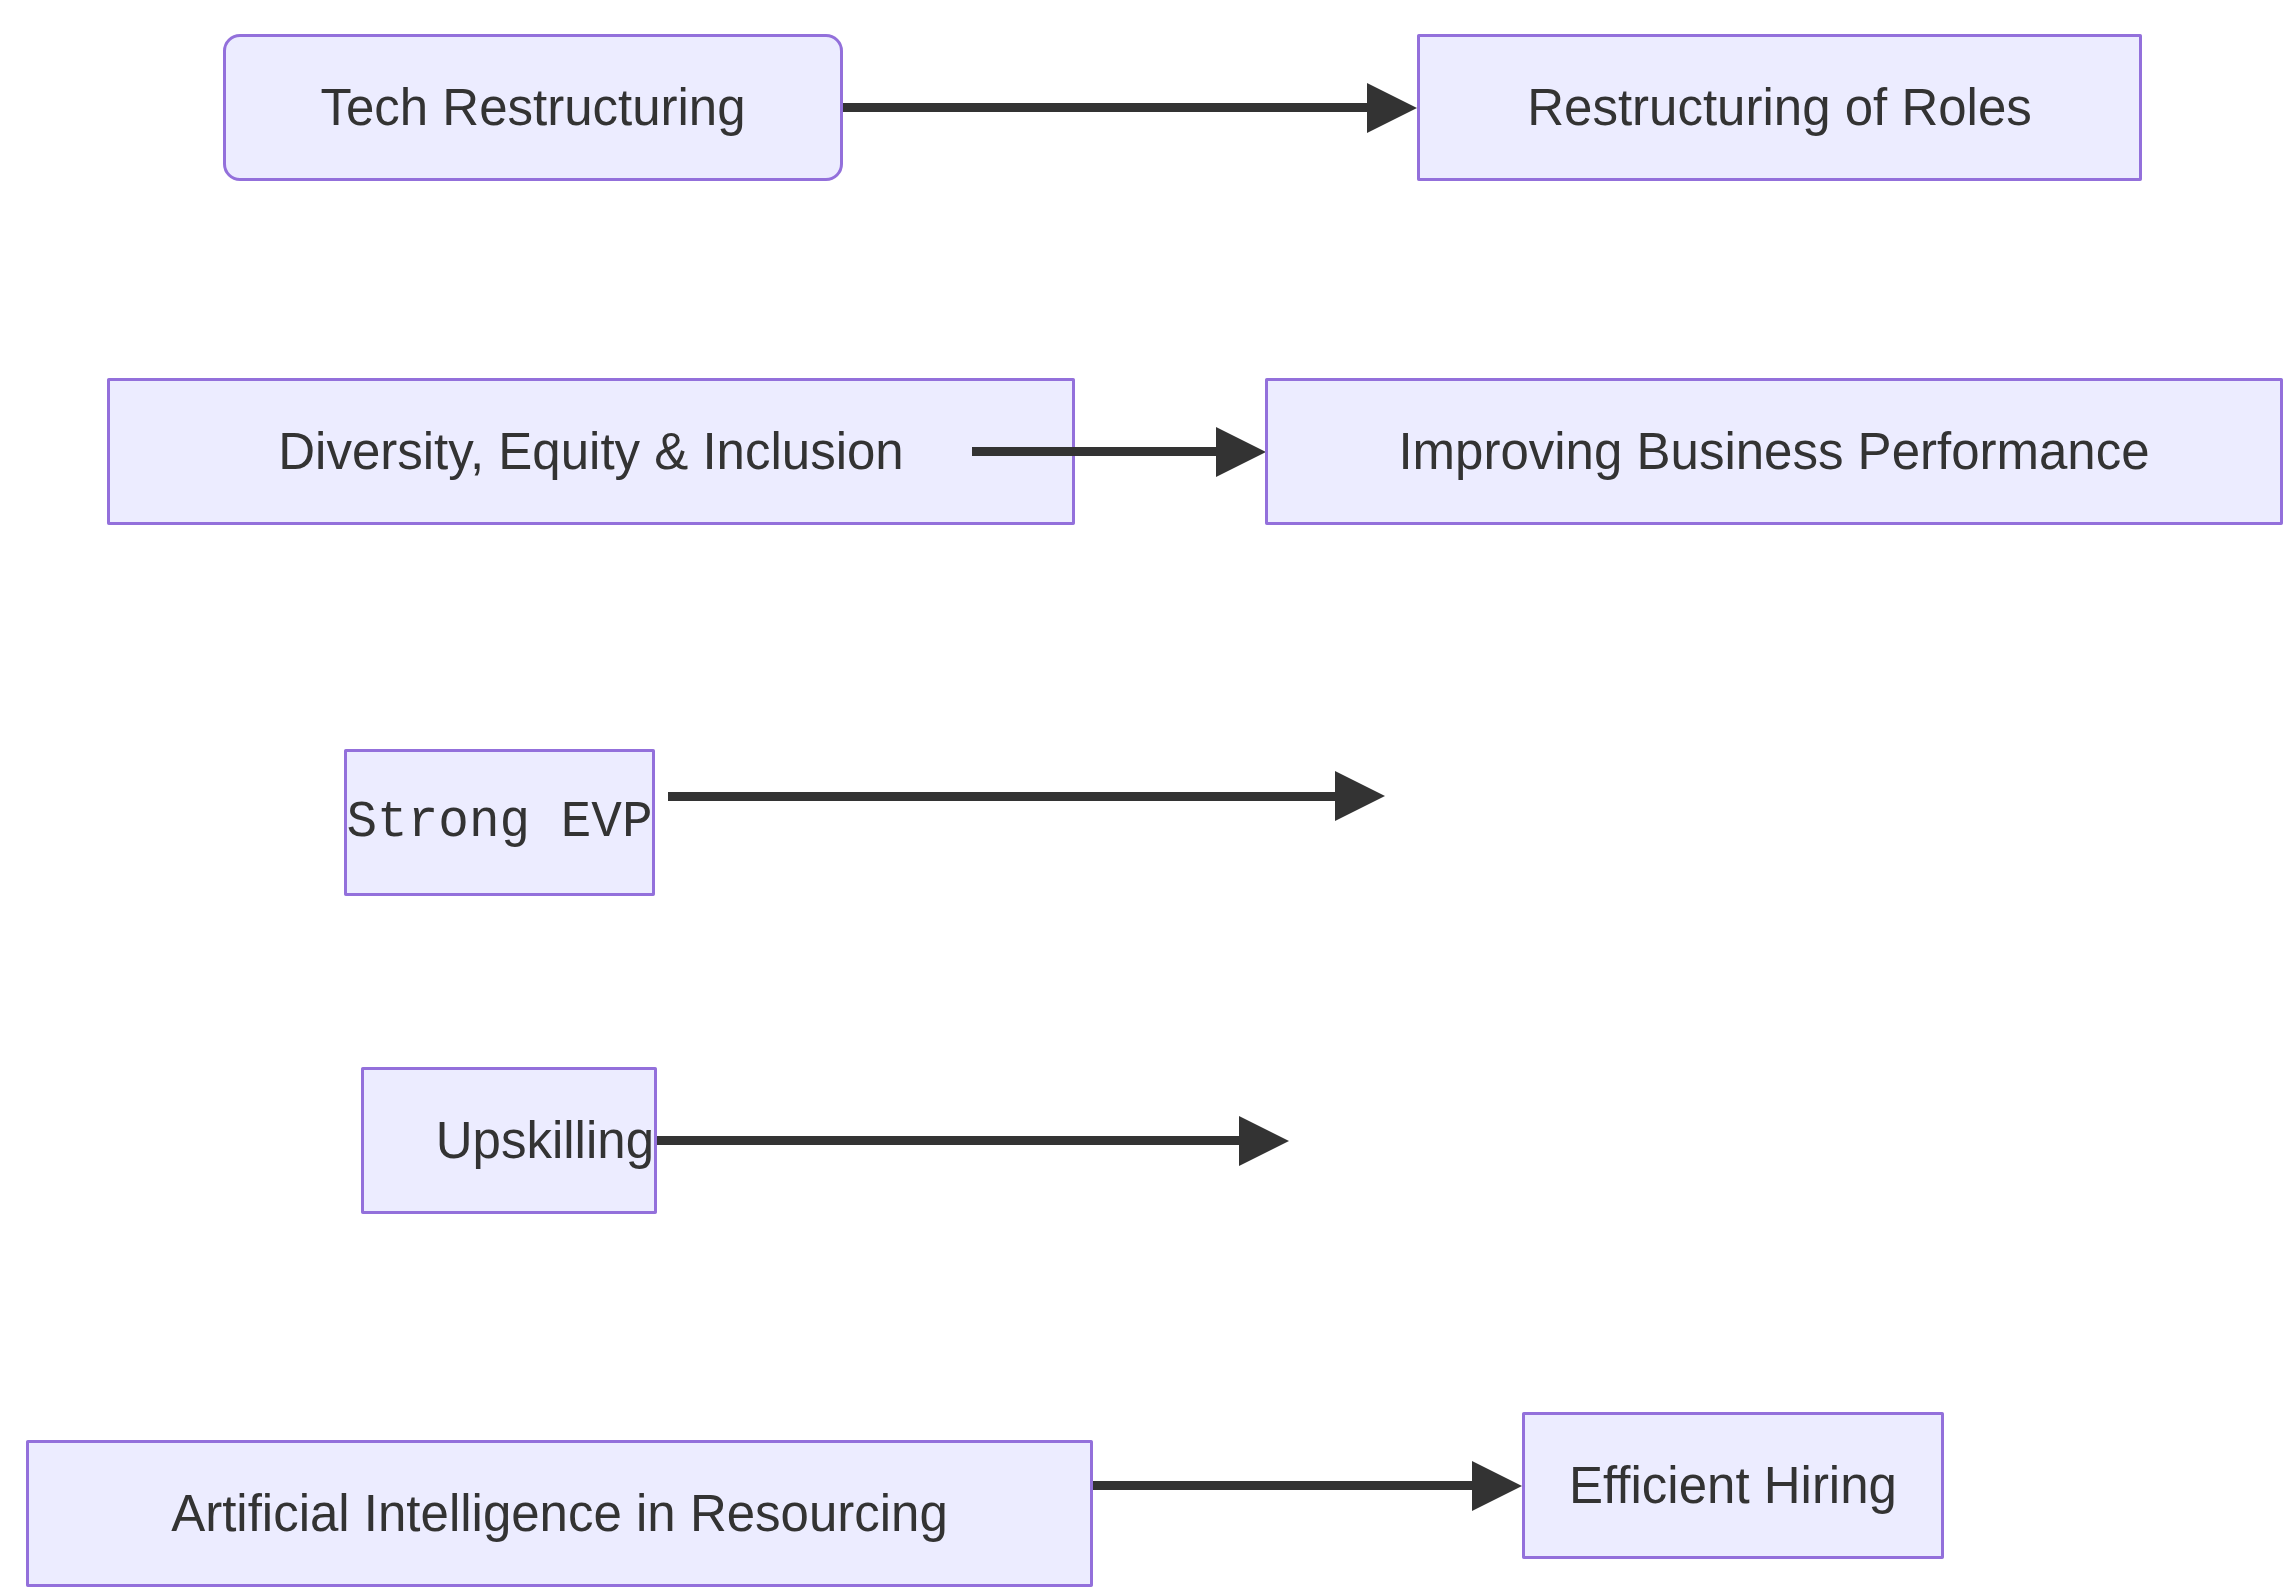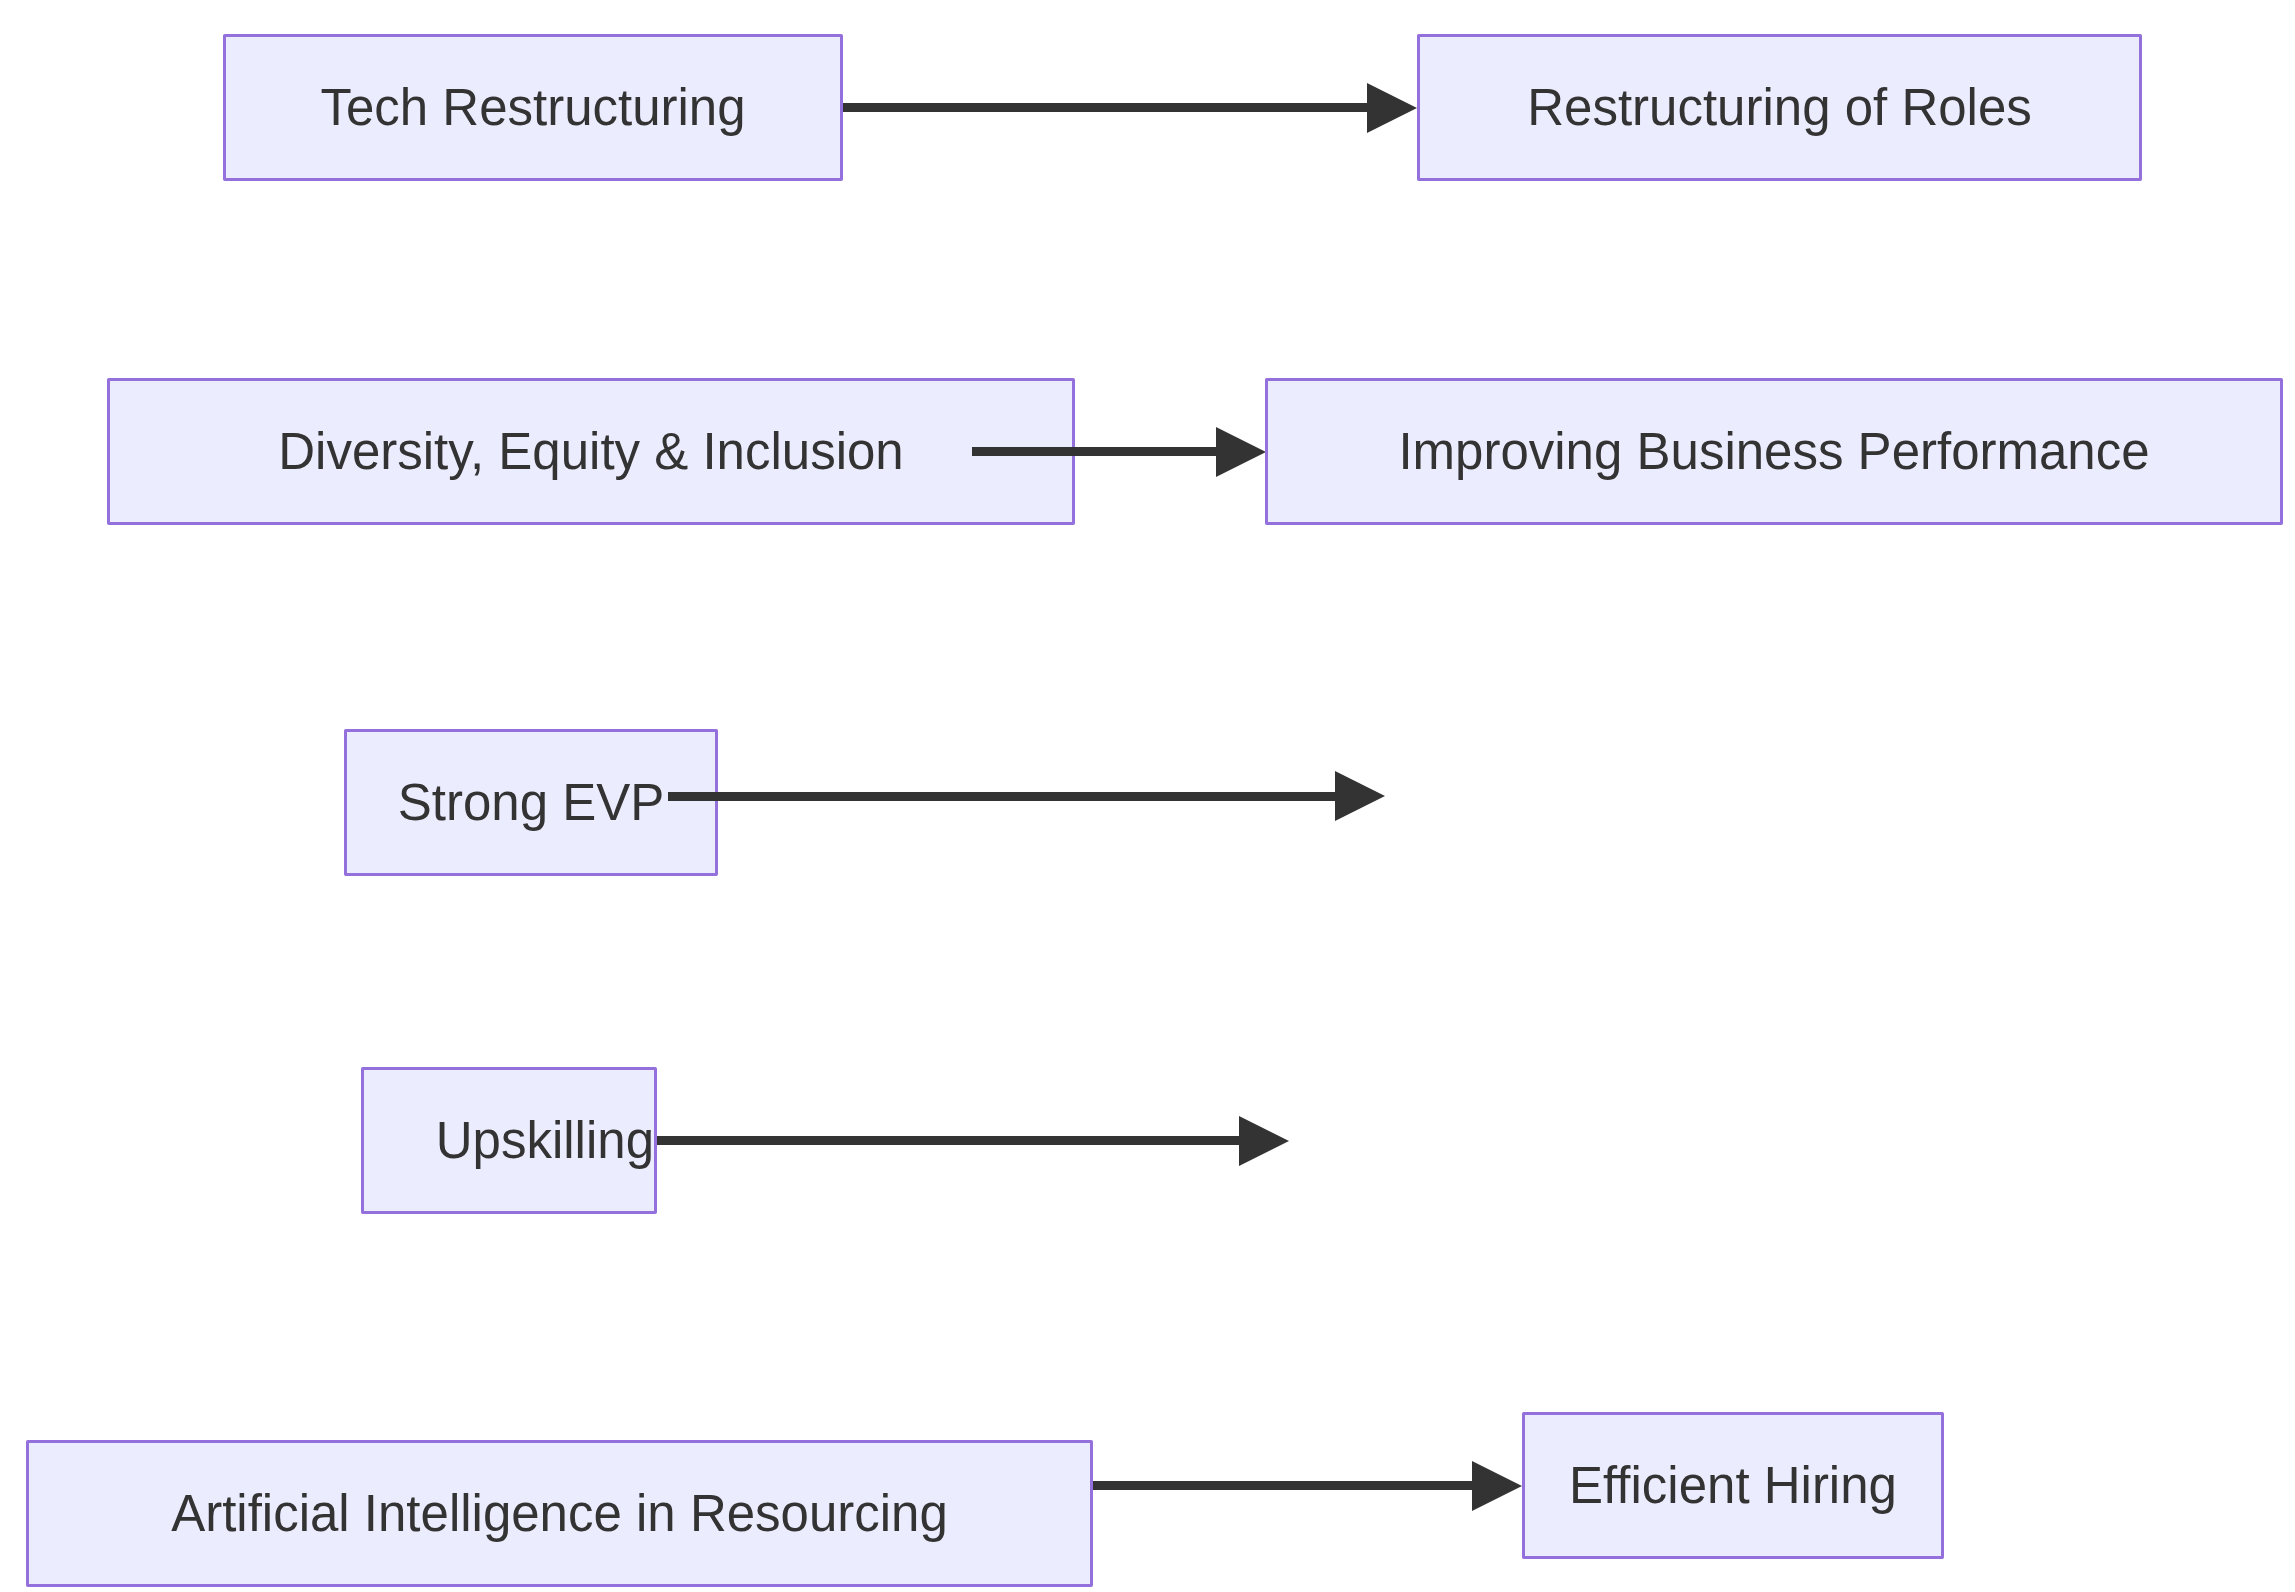--- a/index.html
+++ b/index.html
@@ -37,33 +37,33 @@
   .edge-head {
     position: absolute;
     width: 0;
     height: 0;
     border-top: 25px solid transparent;
     border-bottom: 25px solid transparent;
     border-left: 50px solid var(--arrow, #333333);
   }
 
   
-  .r1-src  { left: 223px;  top: 34px;   width: 620px;  }
+  .r1-src  { left: 223px;  top: 34px;   width: 620px; border-radius: 17px;  }
   .r1-tgt  { left: 1417px; top: 34px;   width: 725px;  }
   .r1-line { left: 843px;  top: 103px;  width: 530px;  }
   .r1-head { left: 1367px; top: 83px; }
 
   
   .r2-src  { left: 107px;  top: 378px;  width: 968px; text-align: right;  }
   .r2-tgt  { left: 1265px; top: 378px;  width: 1018px; }
   .r2-line { left: 972px; top: 447px;  width: 250px;  }
   .r2-head { left: 1216px; top: 427px; }
 
   
-  .r3-src  { left: 344px;  top: 729px;  width: 374px;  }
+  .r3-src  { left: 344px;  top: 749px;  width: 311px; font-family: Liberation Mono, monospace;  }
   .r3-tgt  { left: 1385px; top: 723px;  width: 755px;  }
   .r3-line { left: 668px;  top: 792px;  width: 673px;  }
   .r3-head { left: 1335px; top: 771px; }
 
   
   .r4-src  { left: 361px;  top: 1067px; width: 296px; justify-content: flex-end;  }
   .r4-tgt  { left: 1288px; top: 1067px; width: 951px; }
   .r4-line { left: 657px;  top: 1136px; width: 588px;  }
   .r4-head { left: 1239px; top: 1116px; }
 

